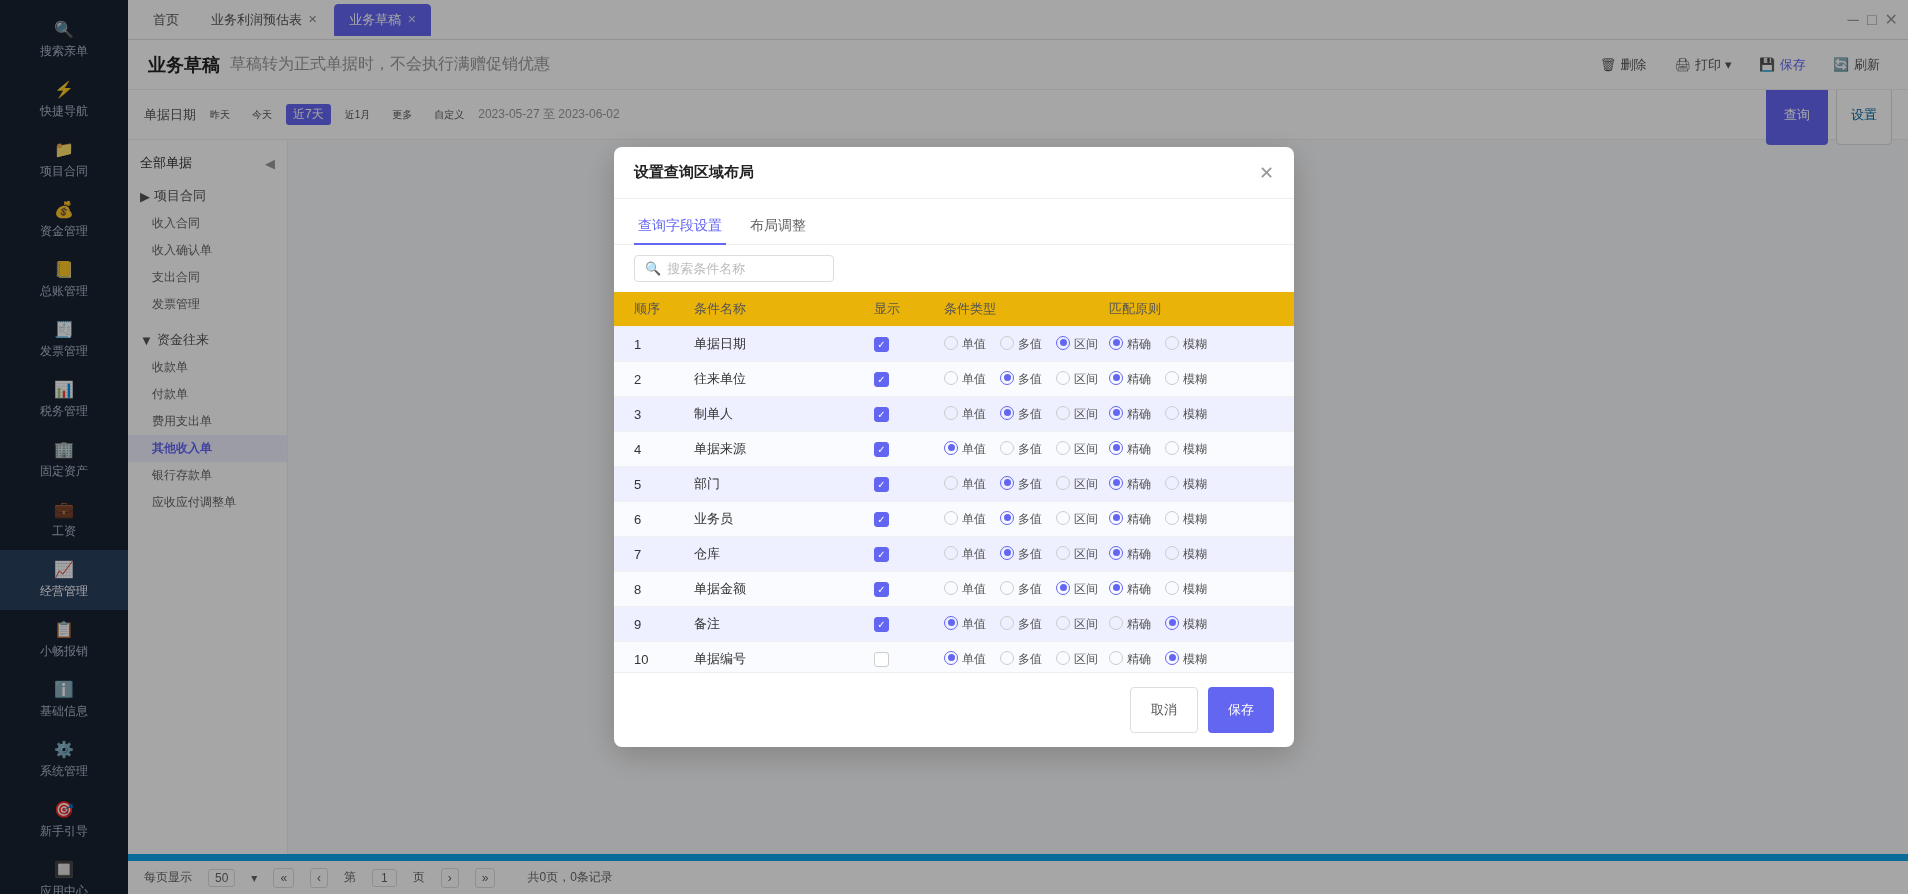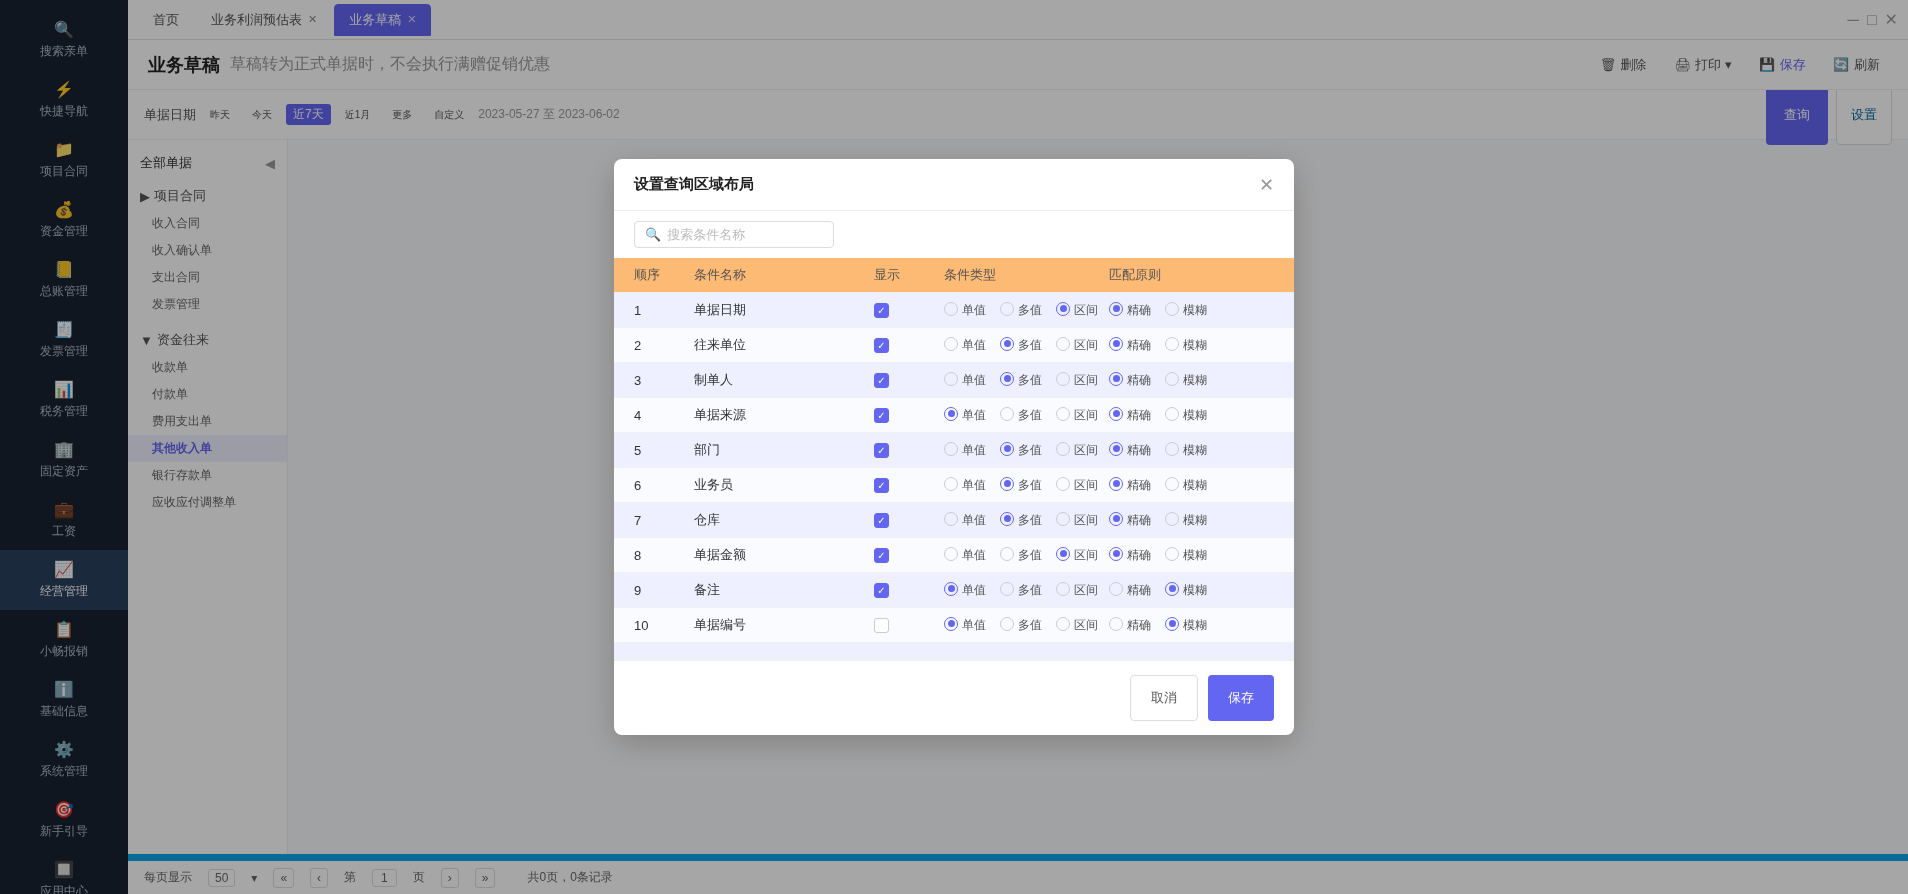--- a/index.html
+++ b/index.html
@@ -102,21 +102,21 @@
     .dialog-title { font-size: 15px; font-weight: bold; color: #222; }
     .dialog-close { cursor: pointer; font-size: 18px; color: #999; line-height: 1; }
     .dialog-tabs { display: flex; padding: 10px 20px 0; border-bottom: 1px solid #eee; gap: 20px; flex-shrink: 0; }
     .dialog-tab { padding: 8px 4px; font-size: 14px; color: #666; cursor: pointer; border-bottom: 2px solid transparent; margin-bottom: -1px; }
     .dialog-tab.active { color: #6366f1; border-bottom-color: #6366f1; font-weight: 500; }
     .dialog-search { padding: 10px 20px; flex-shrink: 0; }
     .search-box { display: flex; align-items: center; border: 1px solid #ddd; border-radius: 4px; padding: 5px 10px; gap: 6px; width: 200px; }
     .search-box input { border: none; outline: none; font-size: 13px; color: #333; width: 100%; }
     .search-box input::placeholder { color: #bbb; }
     .dialog-table { flex: 1; overflow-y: auto; }
-    .dt-head { display: grid; grid-template-columns: 60px 180px 70px 1fr 1fr; padding: 8px 20px; background: #fdba74; border-bottom: 1px solid #eee; font-size: 13px; font-weight: 500; color: #555; }
+    .dt-head { display: grid; grid-template-columns: 60px 180px 70px 1fr 1fr; padding: 8px 20px; background: #eab308; border-bottom: 1px solid #eee; font-size: 13px; font-weight: 500; color: #555; }
     .dt-row { display: grid; grid-template-columns: 60px 180px 70px 1fr 1fr; padding: 8px 20px; border-bottom: 1px solid #f0f0f0; font-size: 13px; color: #333; align-items: center; }
     .dt-row:nth-child(even) { background: #fafbff; }
     .dt-row.highlighted { background: #eef0ff; }
     .dt-cell { display: flex; align-items: center; }
     .checkbox { width: 15px; height: 15px; border: 1.5px solid #6366f1; border-radius: 3px; background: #6366f1; display: flex; align-items: center; justify-content: center; cursor: pointer; flex-shrink: 0; }
     .checkbox.unchecked { background: #fff; border-color: #ccc; }
     .checkbox-check { color: #fff; font-size: 10px; }
     .radio-group { display: flex; align-items: center; gap: 14px; }
     .radio-option { display: flex; align-items: flex-start; gap: 4px; cursor: pointer; font-size: 12px; color: #555; }
     .radio-circle { width: 14px; height: 14px; border-radius: 50%; border: 1.5px solid #ccc; display: flex; align-items: center; justify-content: center; flex-shrink: 0; }
@@ -299,20 +299,28 @@
   <span style="margin-left:16px;">共0页，0条记录</span>
 </div>
 
 <div class="overlay"></div>
 
 <div class="dialog">
   <div class="dialog-header">
     <span class="dialog-title">设置查询区域布局</span>
     <span class="dialog-close">✕</span>
   </div>
+  <div class="dialog-tabs">
+    <div class="dialog-tab active">
+      <span>查询字段设置</span>
+    </div>
+    <div class="dialog-tab">
+      <span>布局调整</span>
+    </div>
+  </div>
   <div class="dialog-search">
     <div class="search-box">
       <span style="color:#aaa;">🔍</span>
       <input type="text" placeholder="搜索条件名称" style="">
     </div>
   </div>
   <div class="dialog-table">
     <div class="dt-head">
       <div>顺序</div>
       <div>条件名称</div>

